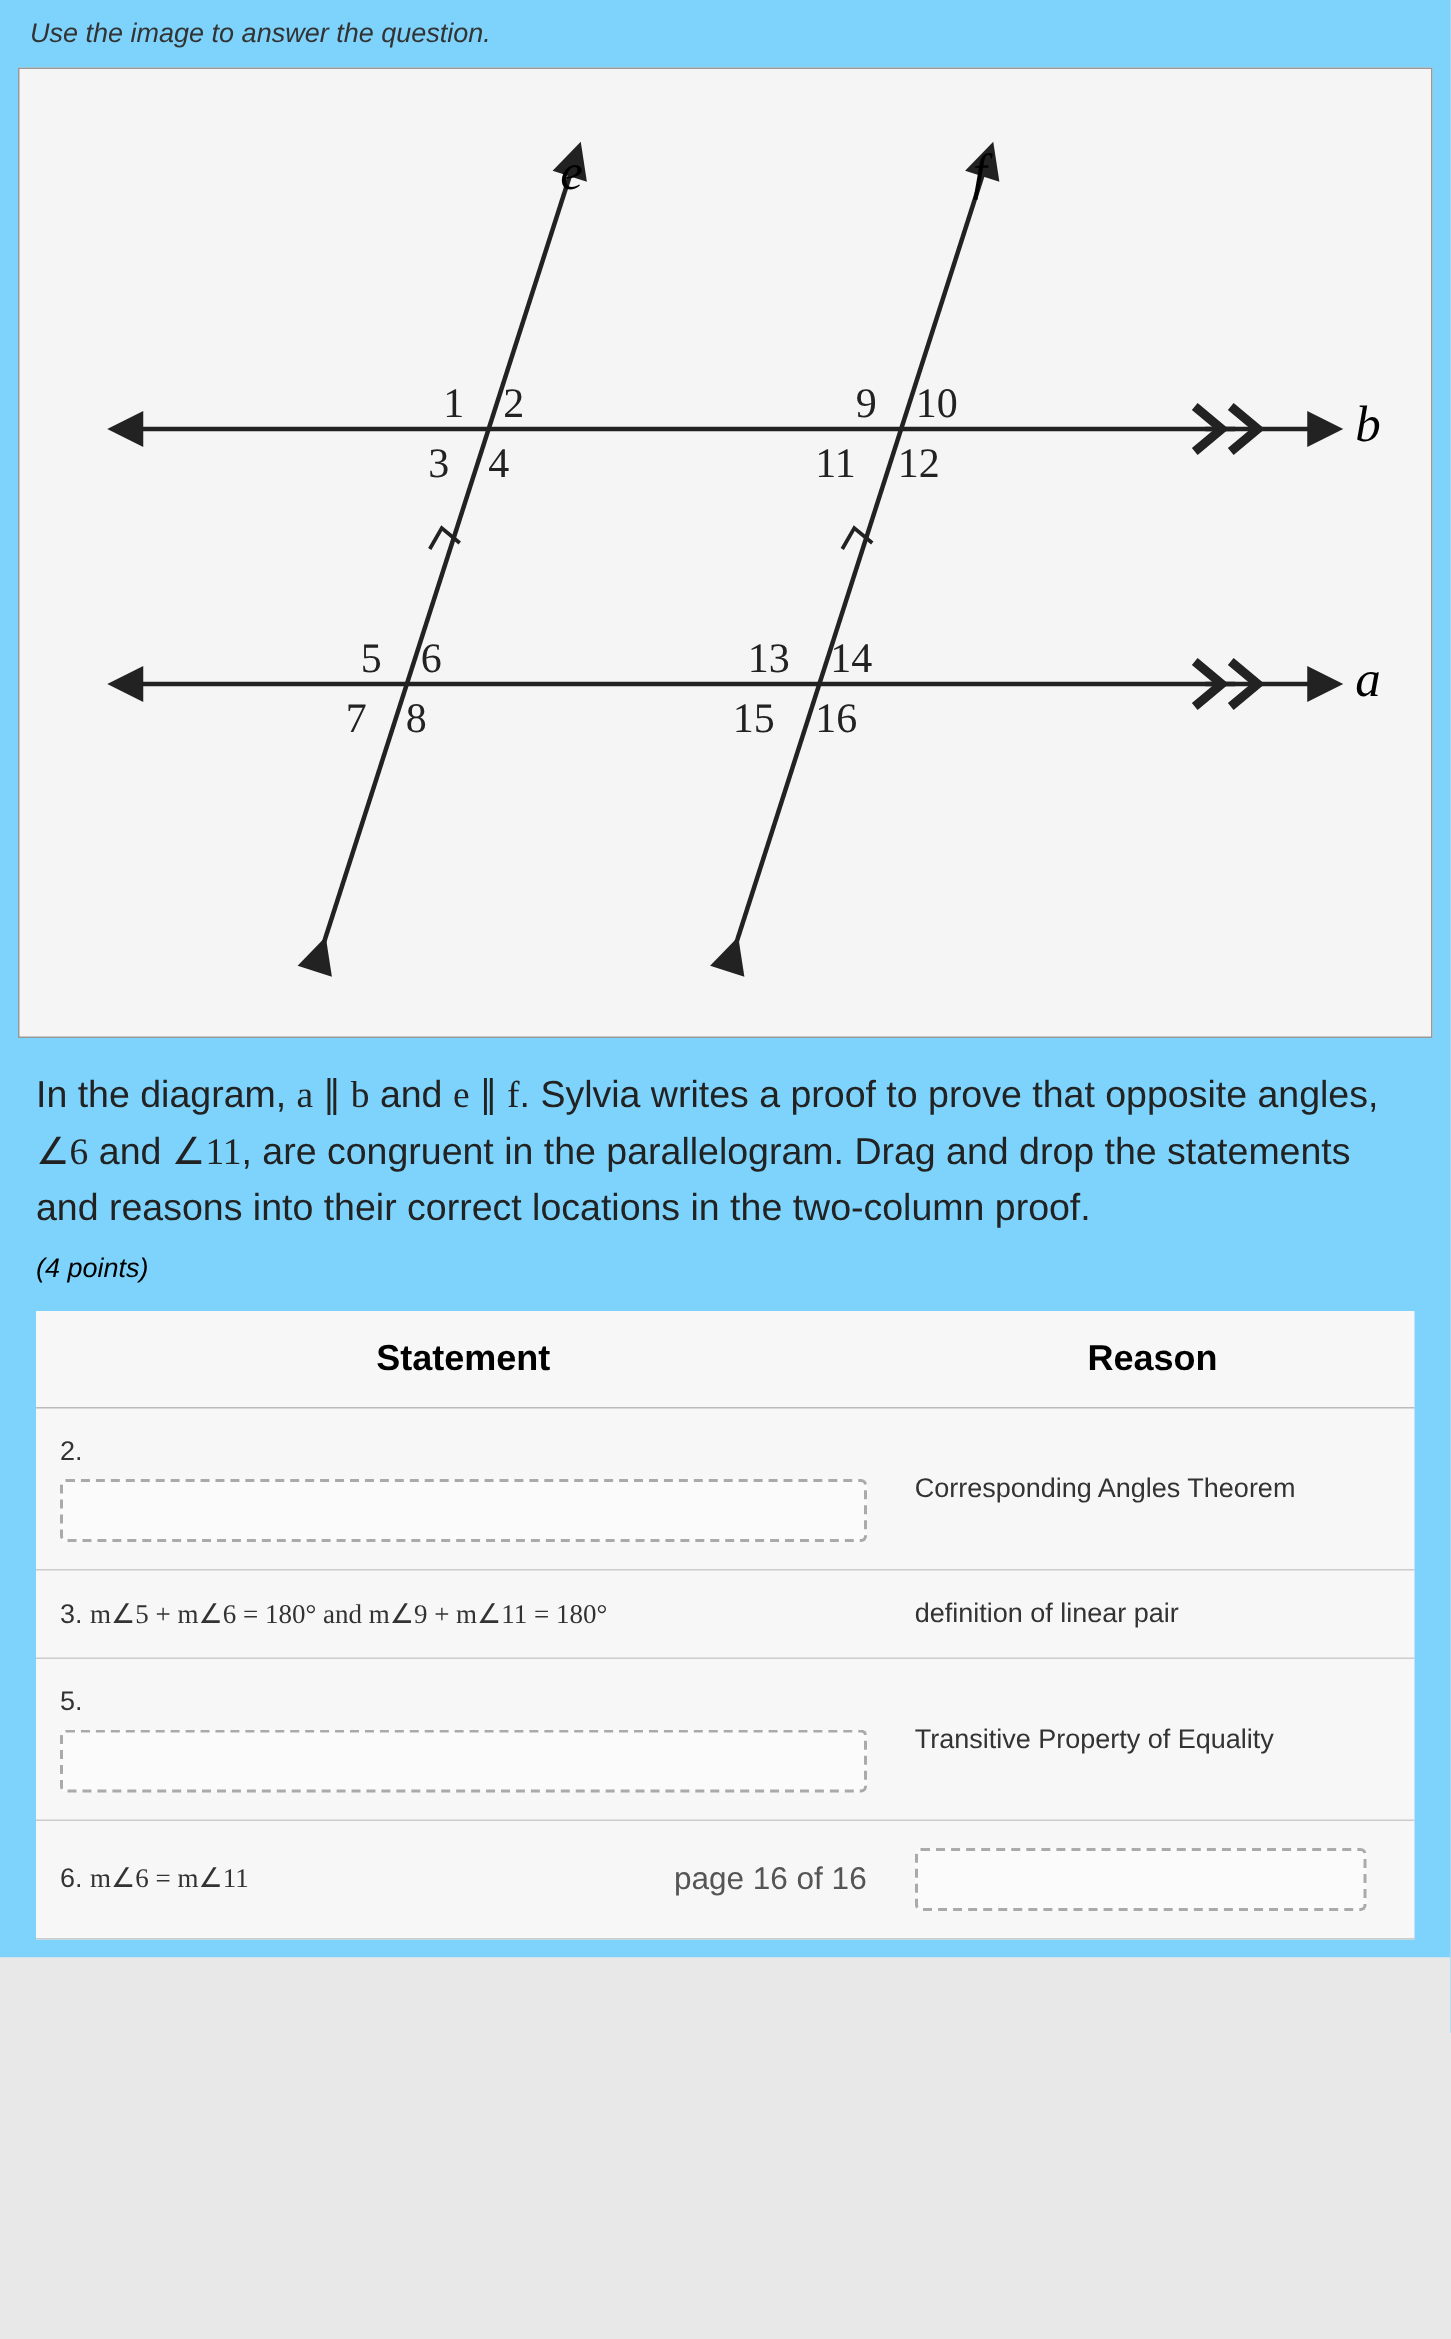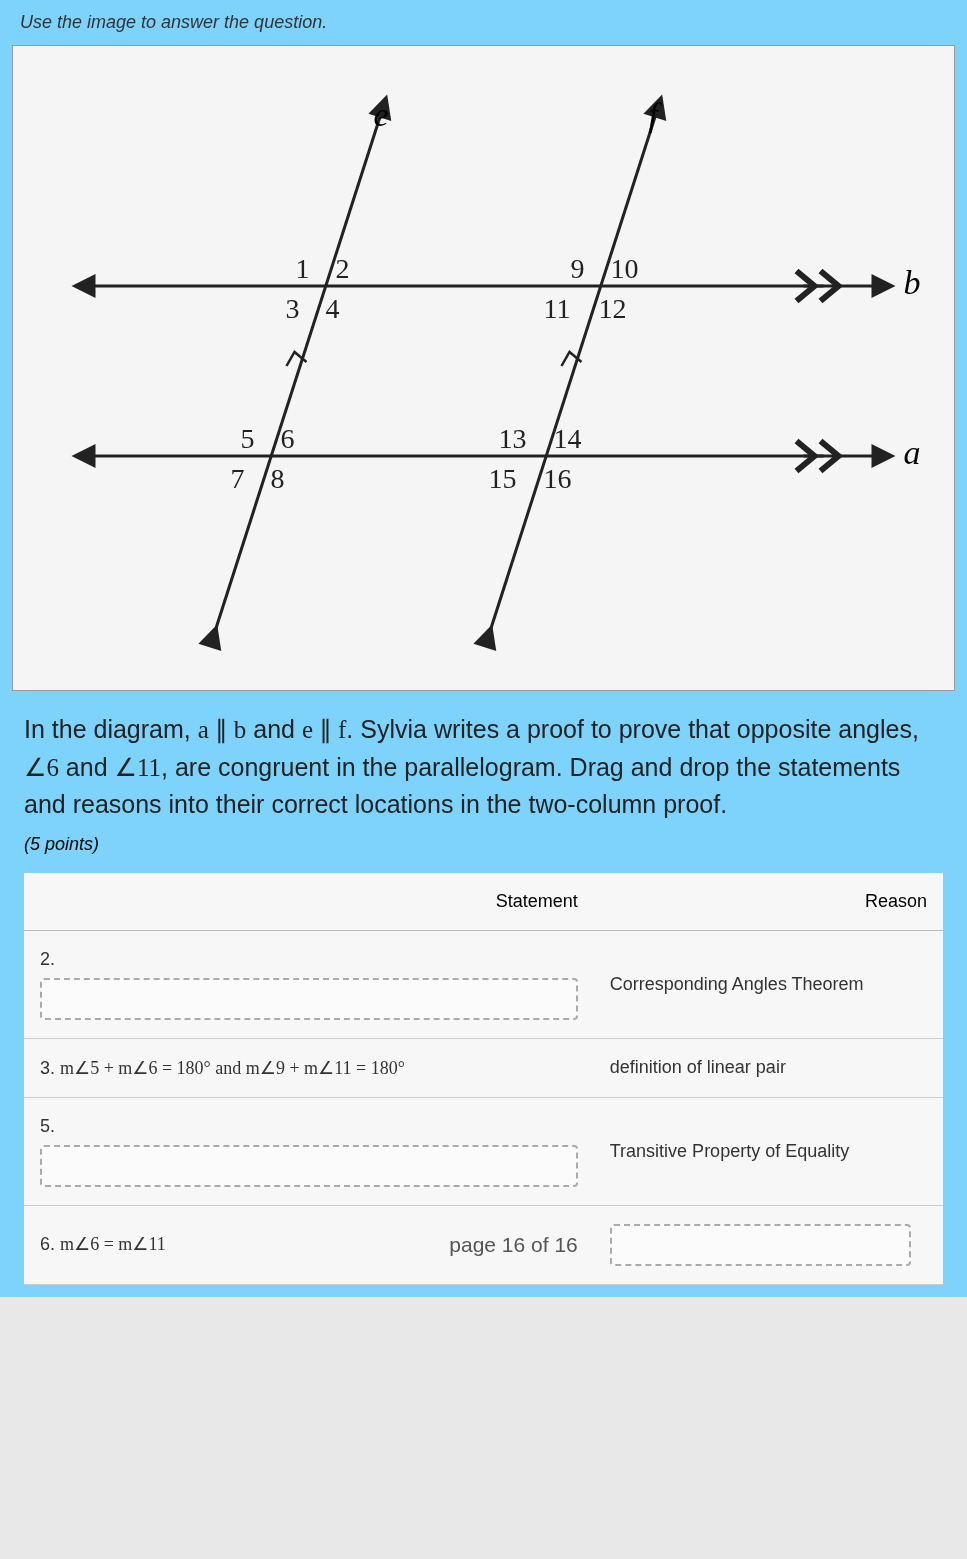--- a/index.html
+++ b/index.html
@@ -5,21 +5,21 @@
 * { box-sizing: border-box; margin: 0; padding: 0; }
 body { font-family: Arial, Helvetica, sans-serif; background: #e8e8e8; width: 967px; }
 .page { background: #7dd3fc; padding: 12px; }
 .instruction { font-style: italic; font-size: 18px; color: #333; margin-bottom: 12px; padding-left: 8px; }
 .diagram-frame { border: 1px solid #999; background: #f5f5f5; padding: 10px; margin-bottom: 20px; }
 .diagram { width: 100%; height: 620px; }
 .question-text { font-size: 25px; color: #222; line-height: 1.5; padding: 0 12px 10px 12px; }
 .points { font-style: italic; font-size: 18px; padding: 0 12px 18px 12px; }
 .proof-box { background: #f7f7f7; margin: 0 12px; }
 .proof-table { width: 100%; border-collapse: collapse; }
-.proof-table th { text-align: right; font-weight: normal; font-size: 18px; padding: 18px 16px; border-bottom: 1px solid #bbb; }
+.proof-table th { text-align: center; font-weight: bold; font-size: 24px; padding: 18px 16px; border-bottom: 1px solid #bbb; }
 .proof-table td { font-size: 18px; padding: 18px 16px; border-bottom: 1px solid #ccc; vertical-align: middle; color: #333; }
 .stmt-col { width: 62%; }
 .reason-col { width: 38%; }
 .drop-zone { border: 2px dashed #aaa; border-radius: 4px; min-height: 42px; width: 100%; background: #fbfbfb; }
 .drop-zone-reason { border: 2px dashed #aaa; border-radius: 4px; min-height: 42px; width: 95%; background: #fbfbfb; }
 .page-indicator { font-size: 21px; color: #555; }
 .math { font-family: "Times New Roman", serif; }
 svg text { font-family: "Times New Roman", serif; }
 .line-label { font-style: italic; font-size: 34px; }
 .num-label { font-size: 28px; fill: #222; }
@@ -89,21 +89,21 @@
       <text x="520" y="392" class="num-label">14</text>
       <text x="455" y="432" class="num-label">15</text>
       <text x="510" y="432" class="num-label">16</text>
     </svg>
   </div>
 
   <div class="question-text">
     <span>In the diagram, </span><span class="math">a ∥ b</span><span> and </span><span class="math">e ∥ f</span><span>. Sylvia writes a proof to prove that opposite angles, </span><span class="math">∠6</span><span> and </span><span class="math">∠11</span><span>, are congruent in the parallelogram. Drag and drop the statements and reasons into their correct locations in the two-column proof.</span>
   </div>
 
-  <div class="points">(5 points)</div>
+  <div class="points">(4 points)</div>
 
   <div class="proof-box">
     <table class="proof-table">
       <tbody>
           <tr>
         <th class="stmt-col">Statement</th>
         <th class="reason-col">Reason</th>
       </tr>
       <tr>
         <td>

